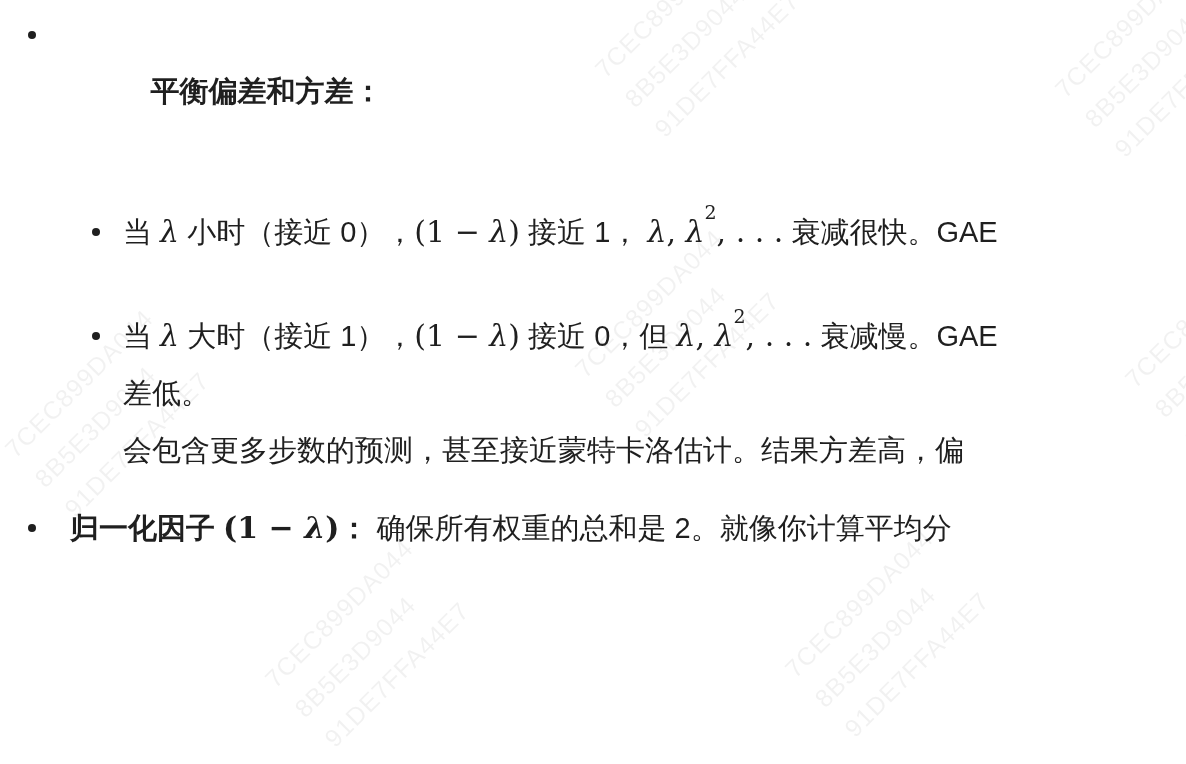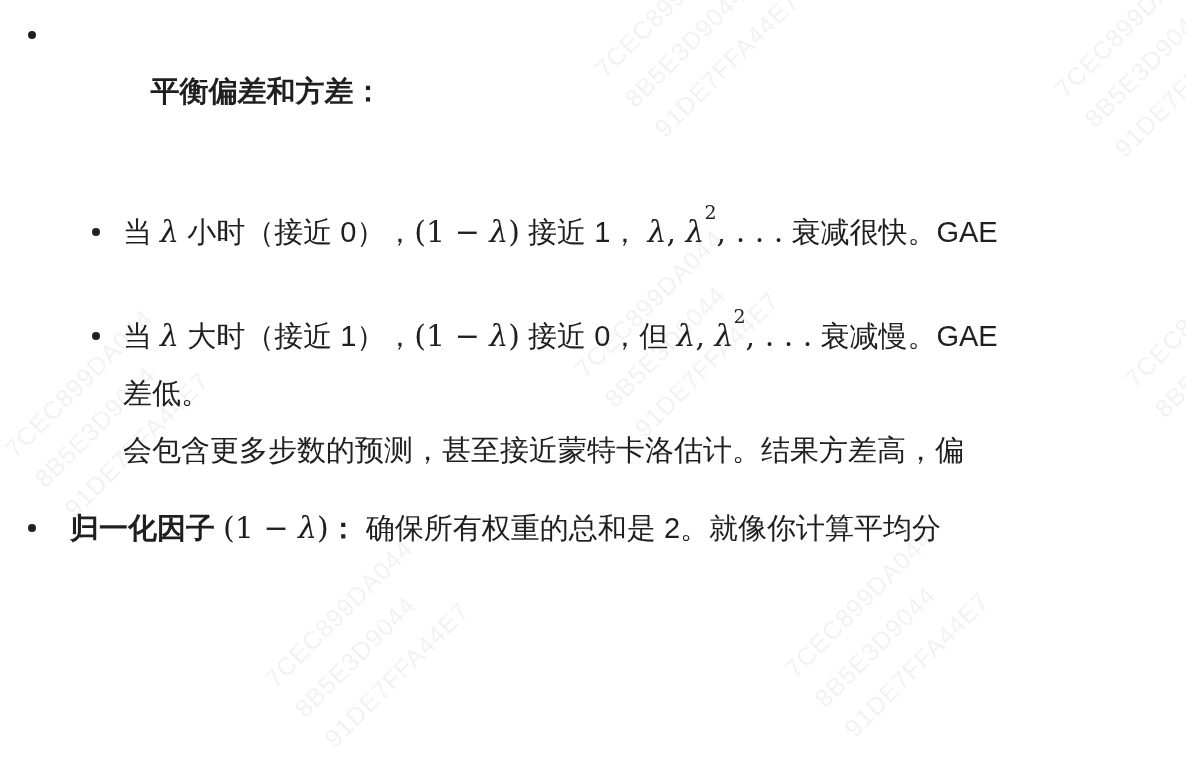--- a/index.html
+++ b/index.html
@@ -26,21 +26,21 @@
   .sublist{margin-left:22px;}
   .sub-s1{margin-top:26px;}
   .sub-s2{margin-top:46px;}
   .sub-s3{margin-top:38px;}
   .item-b2{margin-top:20px;}
   .line{line-height:57px;white-space:pre-wrap;}
   .bold{font-weight:700;}
   
   .math{font-family:"DejaVu Serif","Liberation Serif",serif;font-size:30px;}
   .math i{font-style:italic;}
-  .bold-math{font-weight:400;}
+  .bold-math{font-weight:700;}
   sup.s2{font-size:19px;line-height:0;position:relative;top:-12px;font-family:"DejaVu Serif",serif;}
   .supsub{display:inline-flex;flex-direction:column;font-size:19px;line-height:1.05;vertical-align:-12px;margin-left:1px;font-family:"DejaVu Serif",serif;}
   .supsub i{font-style:italic;}
 </style>
 </head>
 <body>
 
 <div class="page">
 
   <div class="wm-layer">

